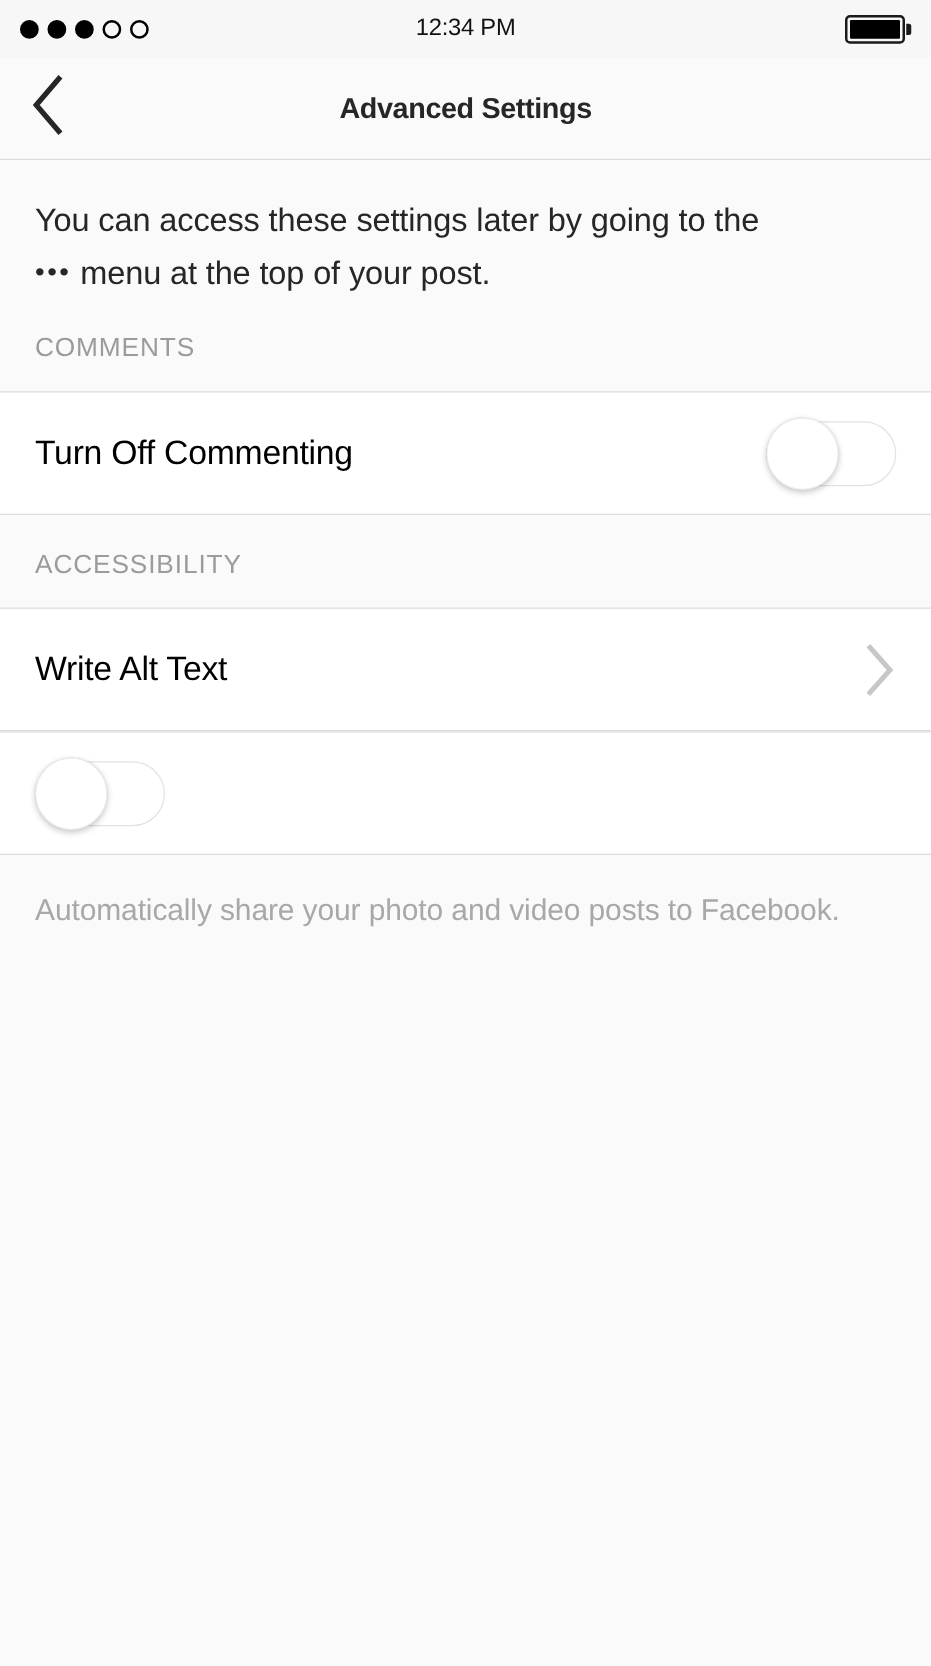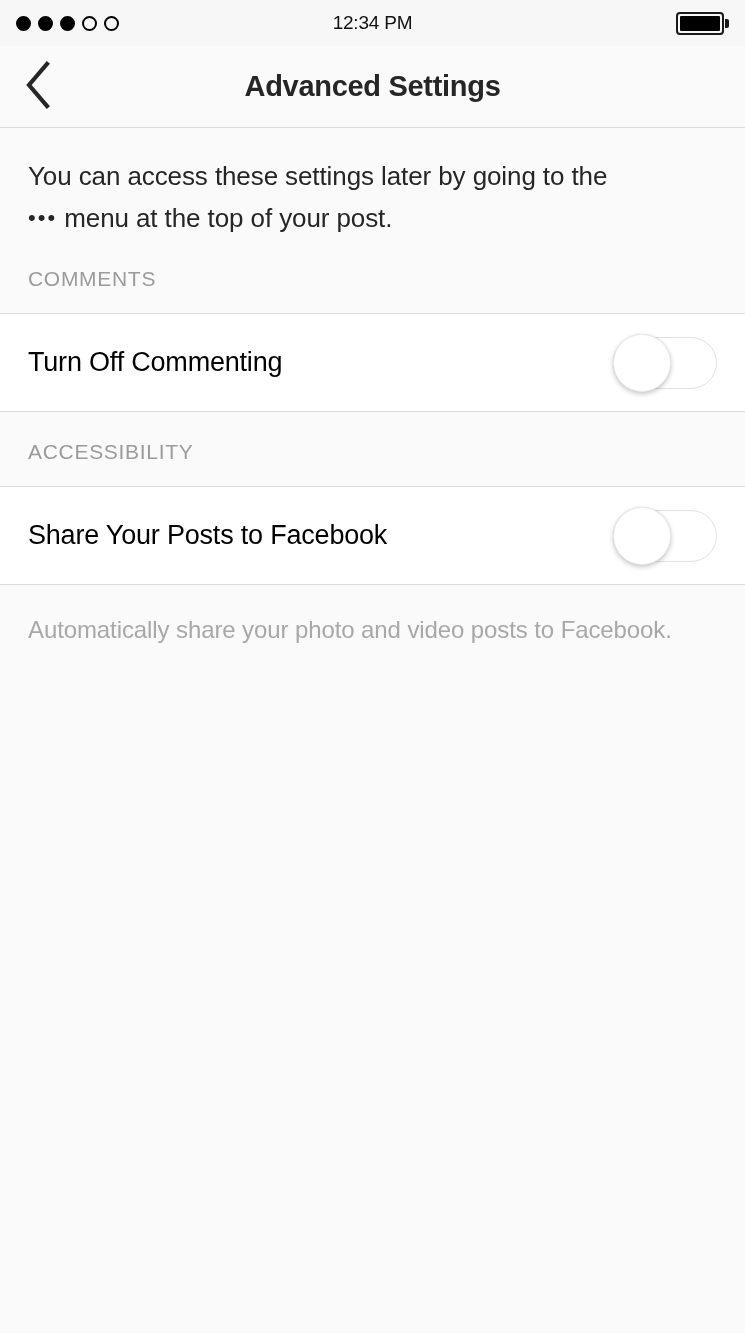--- a/index.html
+++ b/index.html
@@ -94,21 +94,21 @@
     height: 100%;
     display: flex;
     align-items: center;
     justify-content: center;
     cursor: pointer;
   }
   .nav-title {
     position: absolute;
     left: 0; right: 0;
     text-align: center;
-    font-size: 29px;
+    font-size: 23px;
     font-weight: 700;
     color: #262626;
     letter-spacing: -0.3px;
     pointer-events: none;
   }
 
   
   .intro {
     padding: 28px 28px 0 28px;
     font-size: 26px;
@@ -238,25 +238,32 @@
   <div class="row">
     <div class="row-label">Turn Off Commenting</div>
     <div class="toggle">
       <div class="toggle-track"></div>
       <div class="toggle-knob"></div>
     </div>
   </div>
 
   <div class="section-header">ACCESSIBILITY</div>
 
-
-
-
   <div class="row">
-    <div class="row-label">Share Your Posts to Facebook</div>
+    <div class="row-label">Write Alt Text</div>
+    <div class="chevron-right">
+      <svg width="26" height="44" viewBox="0 0 26 44" fill="none" aria-hidden="true">
+        <path d="M5 4 L21 22 L5 40" stroke="#c7c7c7" stroke-width="4" stroke-linecap="square" stroke-linejoin="miter" fill="none"></path>
+      </svg>
+    </div>
+  </div>
+
+
+
+  <div class="row">
     <div class="toggle">
       <div class="toggle-track"></div>
       <div class="toggle-knob"></div>
     </div>
   </div>
 
   <div class="footnote">Automatically share your photo and video posts to Facebook.</div>
 
 </div>
 

